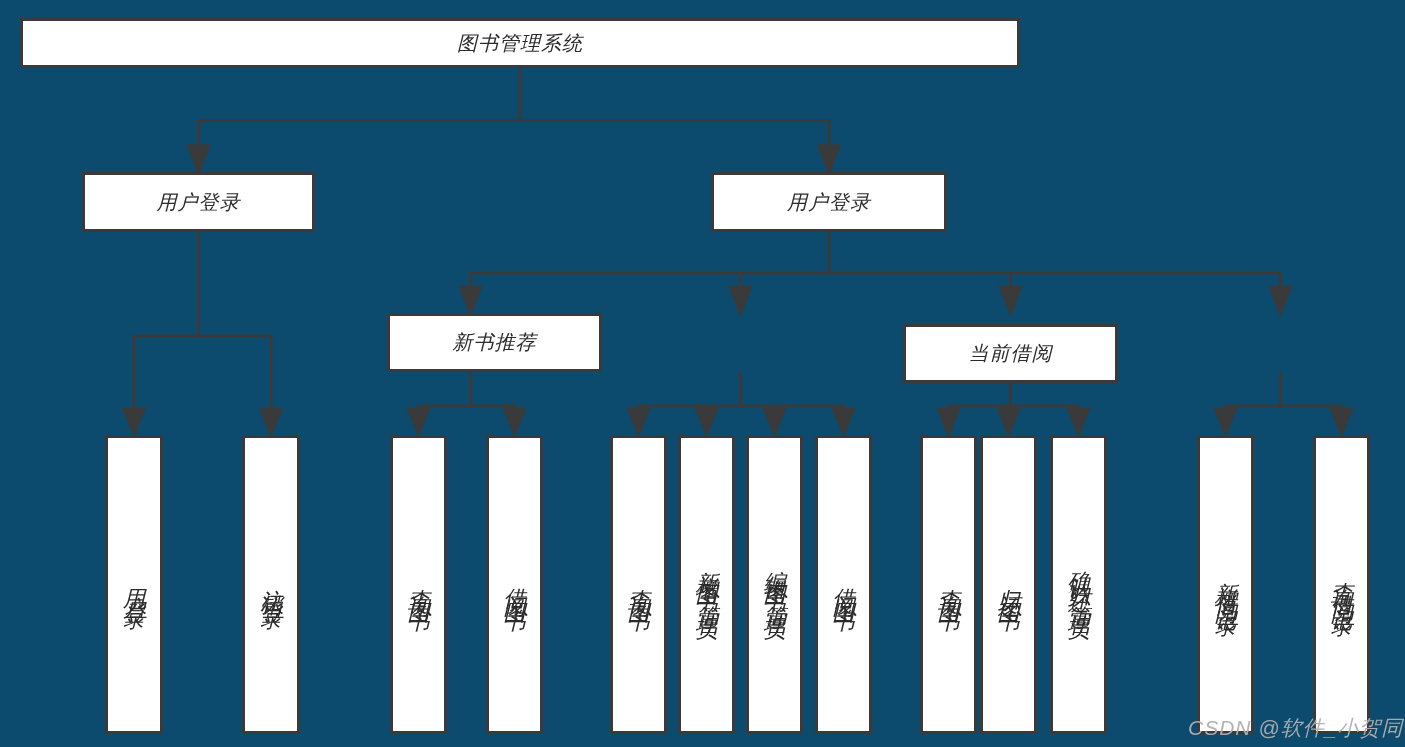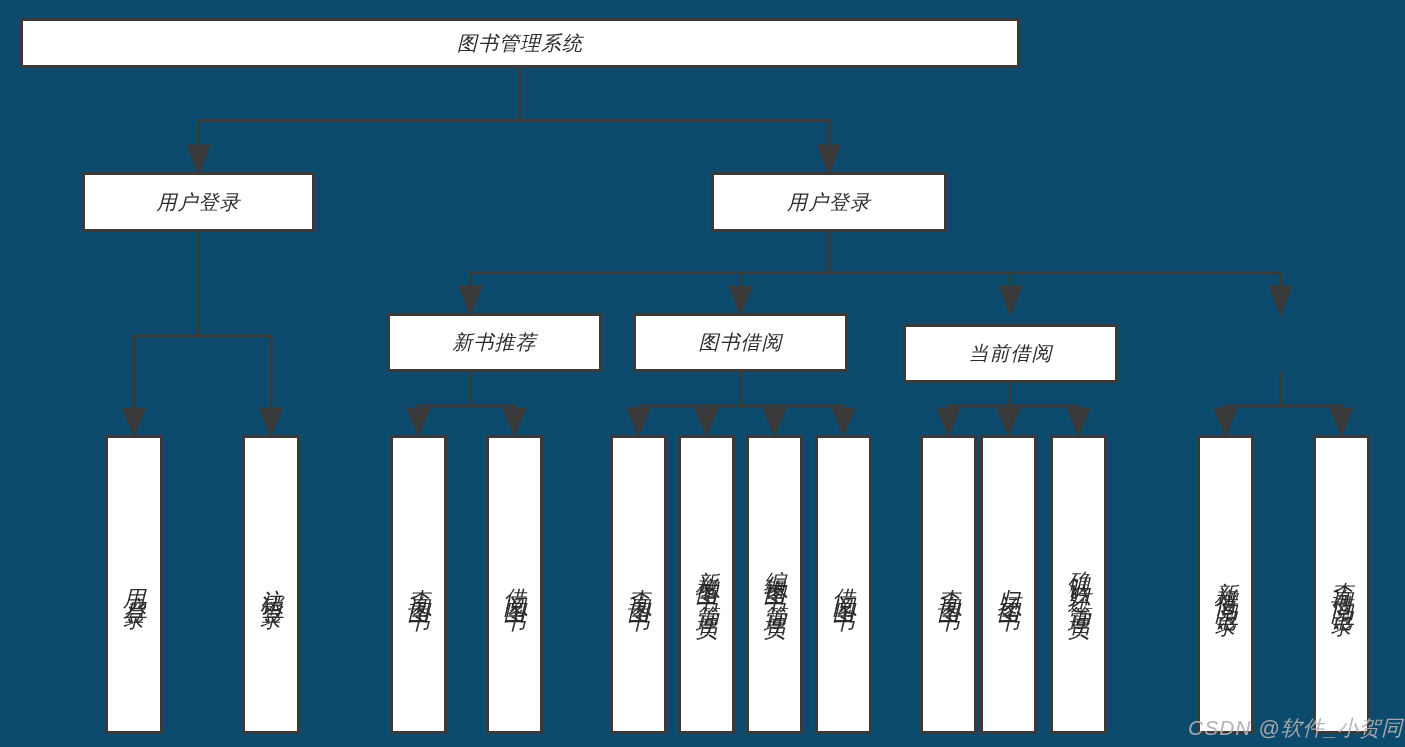--- a/index.html
+++ b/index.html
@@ -146,23 +146,20 @@
   <div class="box" style="left:82px; top:172px; width:233px; height:60px;">
     <span class="hlabel">用户登录</span>
   </div>
   <div class="box" style="left:711px; top:172px; width:236px; height:60px;">
     <span class="hlabel">用户登录</span>
   </div>
 
   <div class="box" style="left:363px; top:313px; width:215px; height:59px;margin-left:24px;">
     <span class="hlabel">新书推荐</span>
   </div>
-  <div class="box" style="left:633px; top:313px; width:215px; height:59px;">
-    <span class="hlabel">图书借阅</span>
-  </div>
   <div class="box" style="left:903px; top:324px; width:215px; height:59px;">
     <span class="hlabel">当前借阅</span>
   </div>
 
   <div class="box vbox" style="left:105px; top:435px; width:58px; height:299px;">
     <span class="vlabel">用户登录</span>
   </div>
   <div class="box vbox" style="left:242px; top:435px; width:58px; height:299px;">
     <span class="vlabel">注销登录</span>
   </div>

